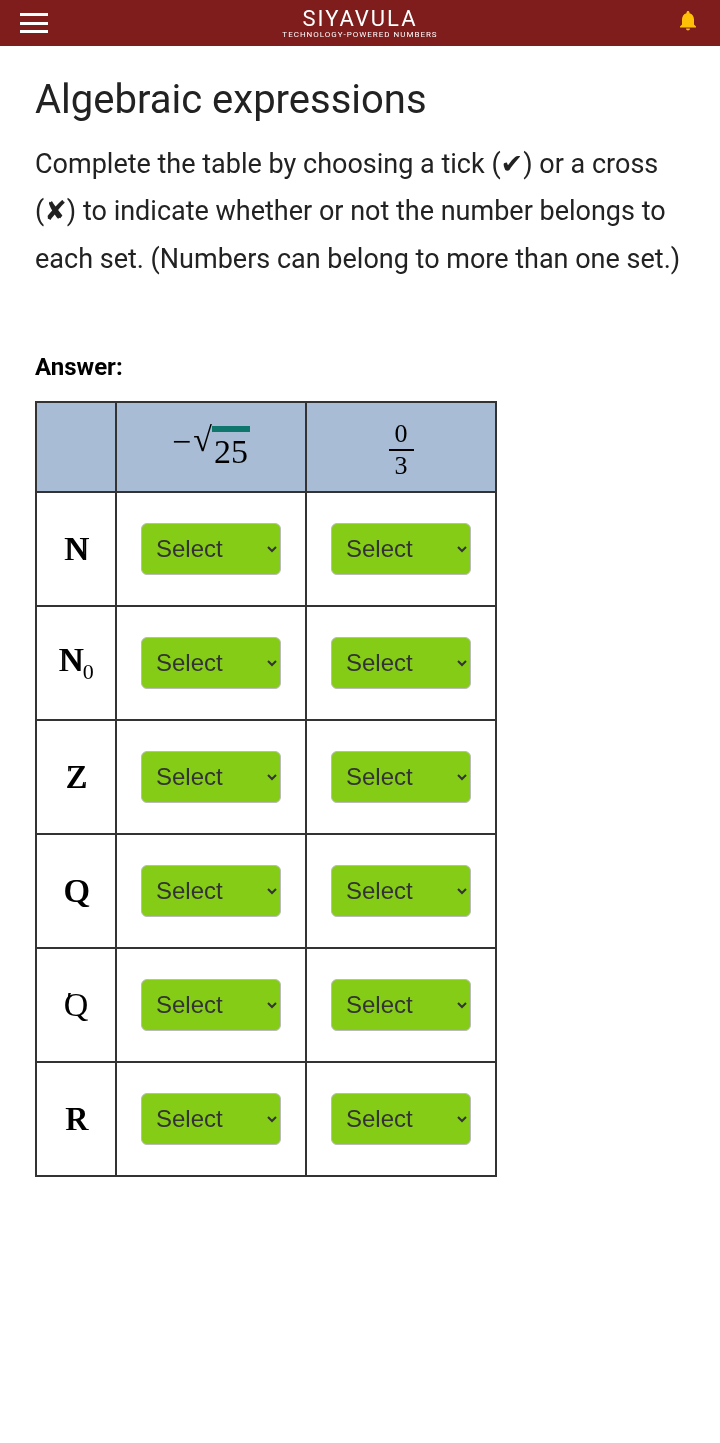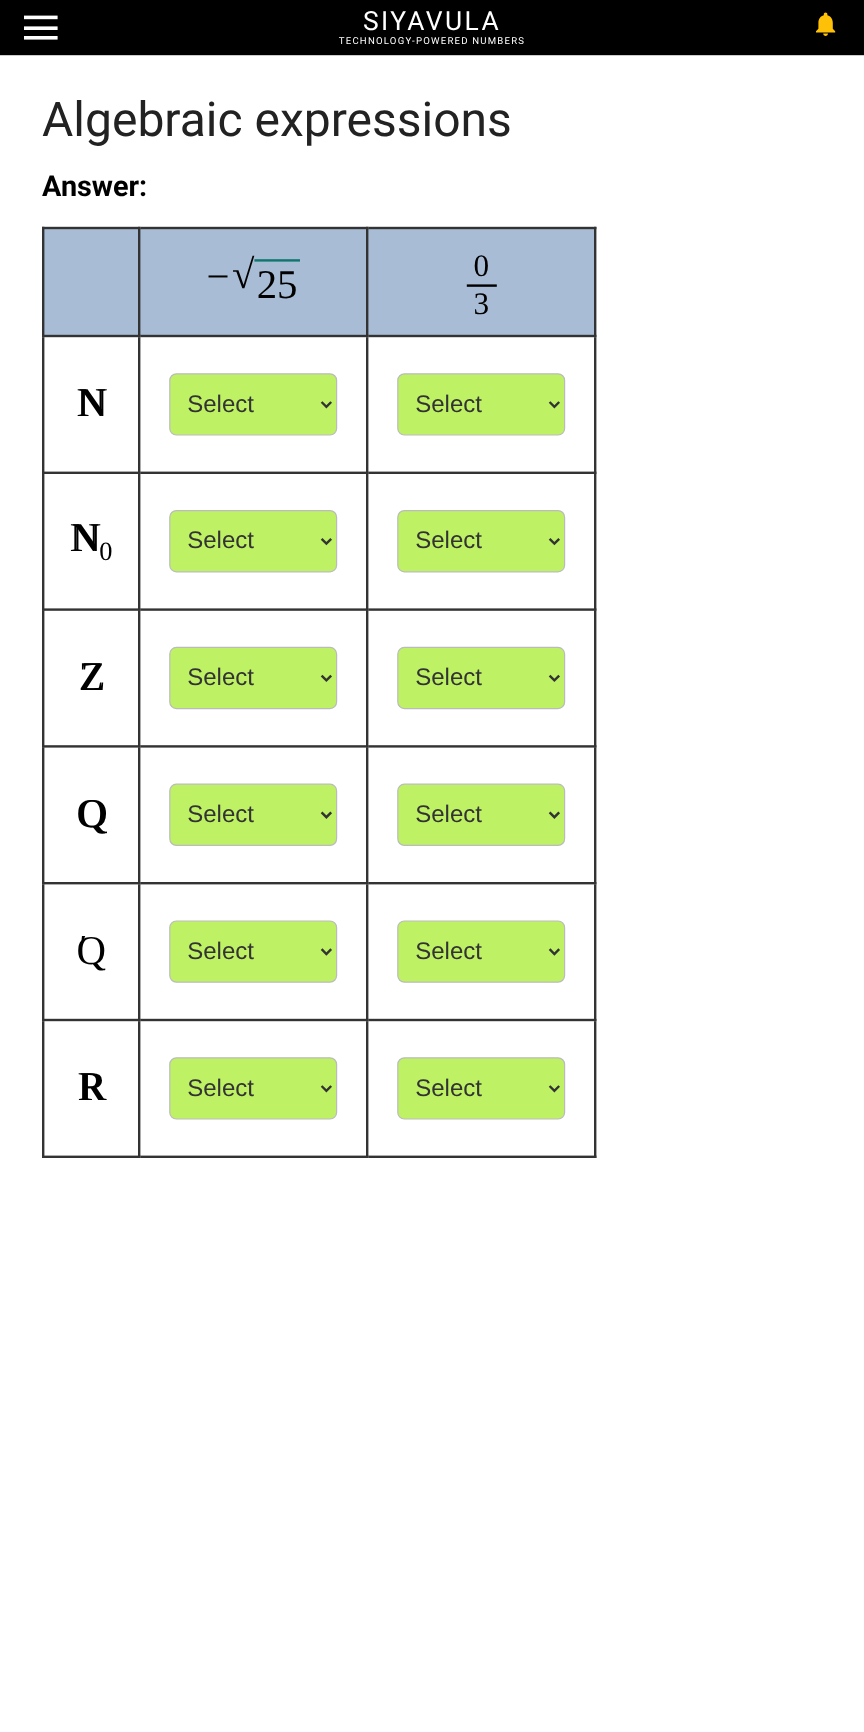--- a/index.html
+++ b/index.html
@@ -1,18 +1,18 @@
 <!DOCTYPE html>
 <html><head>
 <meta charset="utf-8">
 <style>
 * { margin: 0; padding: 0; box-sizing: border-box; }
 body { font-family: -apple-system, BlinkMacSystemFont, "Segoe UI", Roboto, Arial, sans-serif; background: #fff; width: 720px; }
 .header {
-  background: #000000;
+  background: #7f1d1d;
   height: 46px;
   display: flex;
   align-items: center;
   justify-content: center;
   position: relative;
   color: #fff;
 }
 .hamburger {
   position: absolute;
   left: 20px;
@@ -42,27 +42,27 @@
 .instr { font-size: 27px; line-height: 1.75; color: #222; margin-bottom: 70px; }
 .answer-label { font-size: 24px; font-weight: 700; margin-bottom: 20px; }
 table { border-collapse: collapse; }
 th, td { border: 2px solid #333; text-align: center; vertical-align: middle; }
 th { background: #a8bdd5; height: 90px; font-weight: 400; font-family: "Times New Roman", serif; font-size: 34px; }
 th.corner { width: 80px; }
 th.col { width: 190px; }
 td.rowhead { width: 80px; height: 114px; font-family: "Times New Roman", serif; font-size: 34px; }
 td.cell { width: 190px; padding: 10px; }
 select {
-  width: 140px; height: 52px; font-size: 20px; color: #333; background: #bef264;
+  width: 140px; height: 52px; font-size: 24px; color: #333; background: #84cc16;
   border: 1px solid #bbb; border-radius: 6px; padding: 0 10px;
 }
 .sqrt-wrap { display: inline-flex; align-items: flex-start; }
 .minus { padding-right: 2px; }
 .surd { font-size: 34px; line-height: 1; }
-.radicand { border-top: 2px solid #0f766e; padding: 0 2px; line-height: 1.15; margin-top: 3px; }
+.radicand { border-top: 6px solid #0f766e; padding: 0 2px; line-height: 1.15; margin-top: 3px; }
 .frac { display: inline-flex; flex-direction: column; align-items: center; font-size: 26px; line-height: 1.15; }
 .frac .num { border-bottom: 2px solid #000; padding: 0 6px; }
 .frac .den { padding: 0 6px; }
 .dbl { position: relative; display: inline-block; }
 .dbl::after { content: attr(data-letter); position: absolute; left: 1.5px; top: 0; }
 sub { font-size: 22px; vertical-align: sub; }
 .qprime::after { content: "′"; font-size: 28px; margin-left: 1px; }
 </style>
 </head>
 <body>
@@ -79,20 +79,21 @@
   </div>
   <div class="bell">
     <svg width="24" height="24" viewBox="0 0 24 24" fill="#ffc107">
         <path d="M12 22c1.1 0 2-.9 2-2h-4c0 1.1.9 2 2 2zm6-6v-5c0-3.07-1.64-5.64-4.5-6.32V4c0-.83-.67-1.5-1.5-1.5s-1.5.67-1.5 1.5v.68C7.63 5.36 6 7.92 6 11v5l-2 2v1h16v-1l-2-2z"></path>
       </svg>
   </div>
 </div>
 
 <div class="content">
   <h1>Algebraic expressions</h1>
+  <p class="instr">Complete the table by choosing a tick (✔) or a cross (✘) to indicate whether or not the number belongs to each set. (Numbers can belong to more than one set.)</p>
   <div class="answer-label">Answer:</div>
 
   <table>
     <tbody>
         <tr>
       <th class="corner"></th>
       <th class="col">
         <span class="sqrt-wrap">
           <span class="minus">−</span>
           <span class="surd">√</span>

